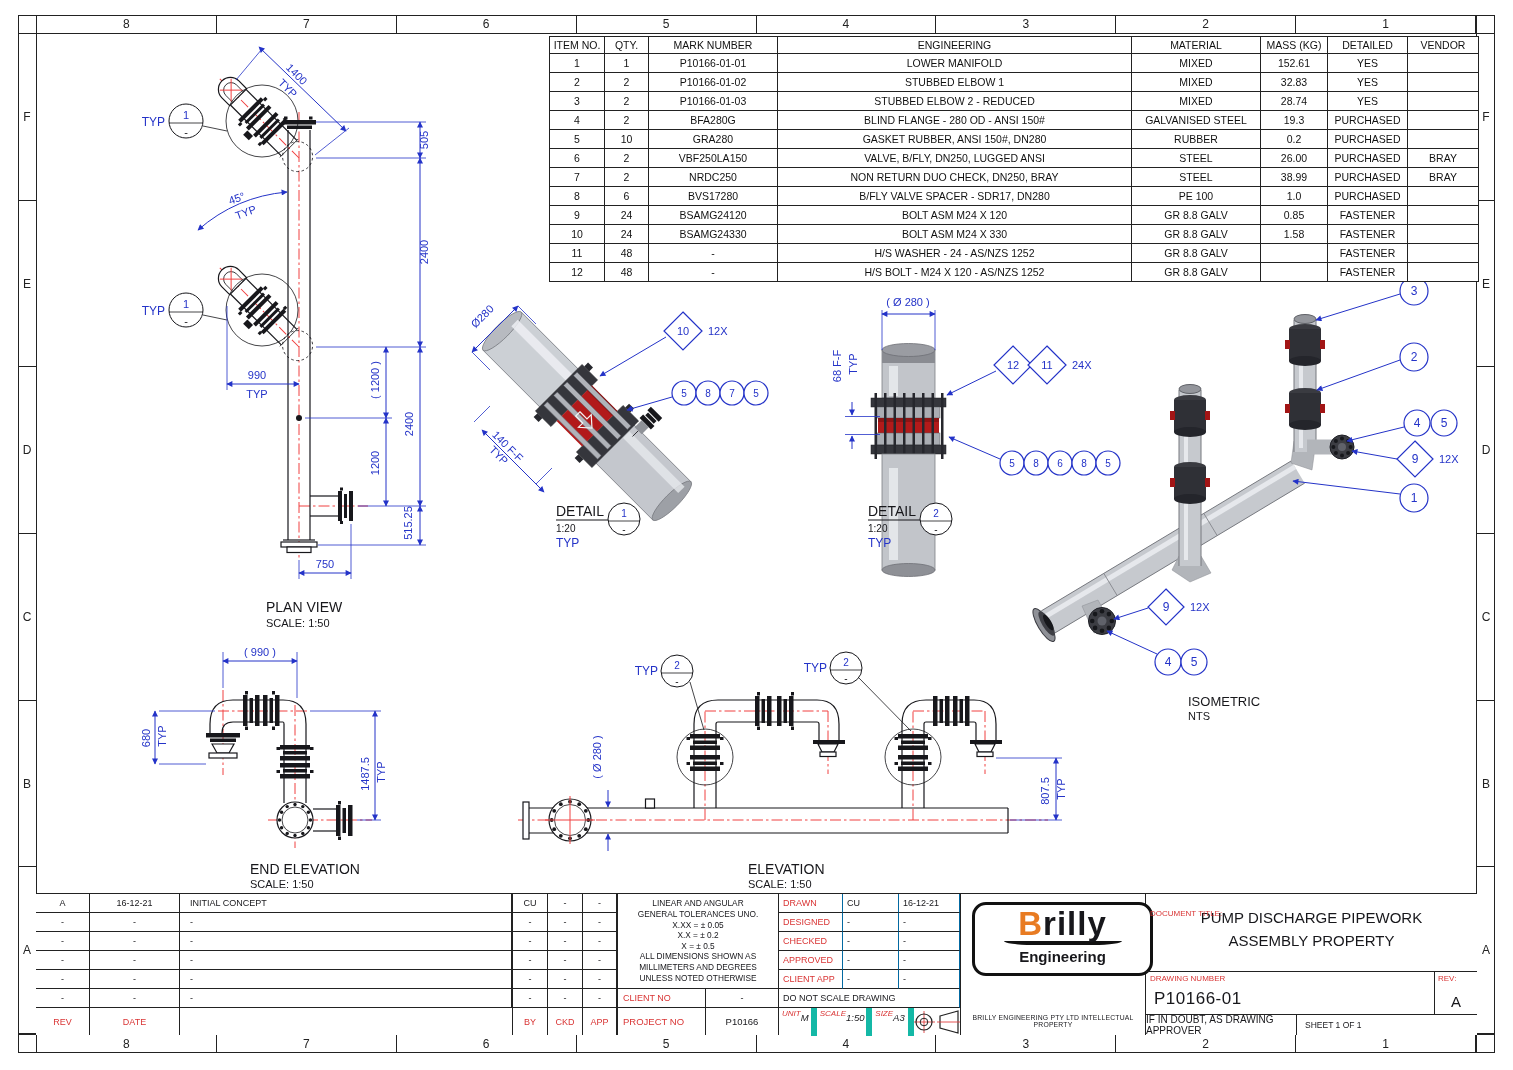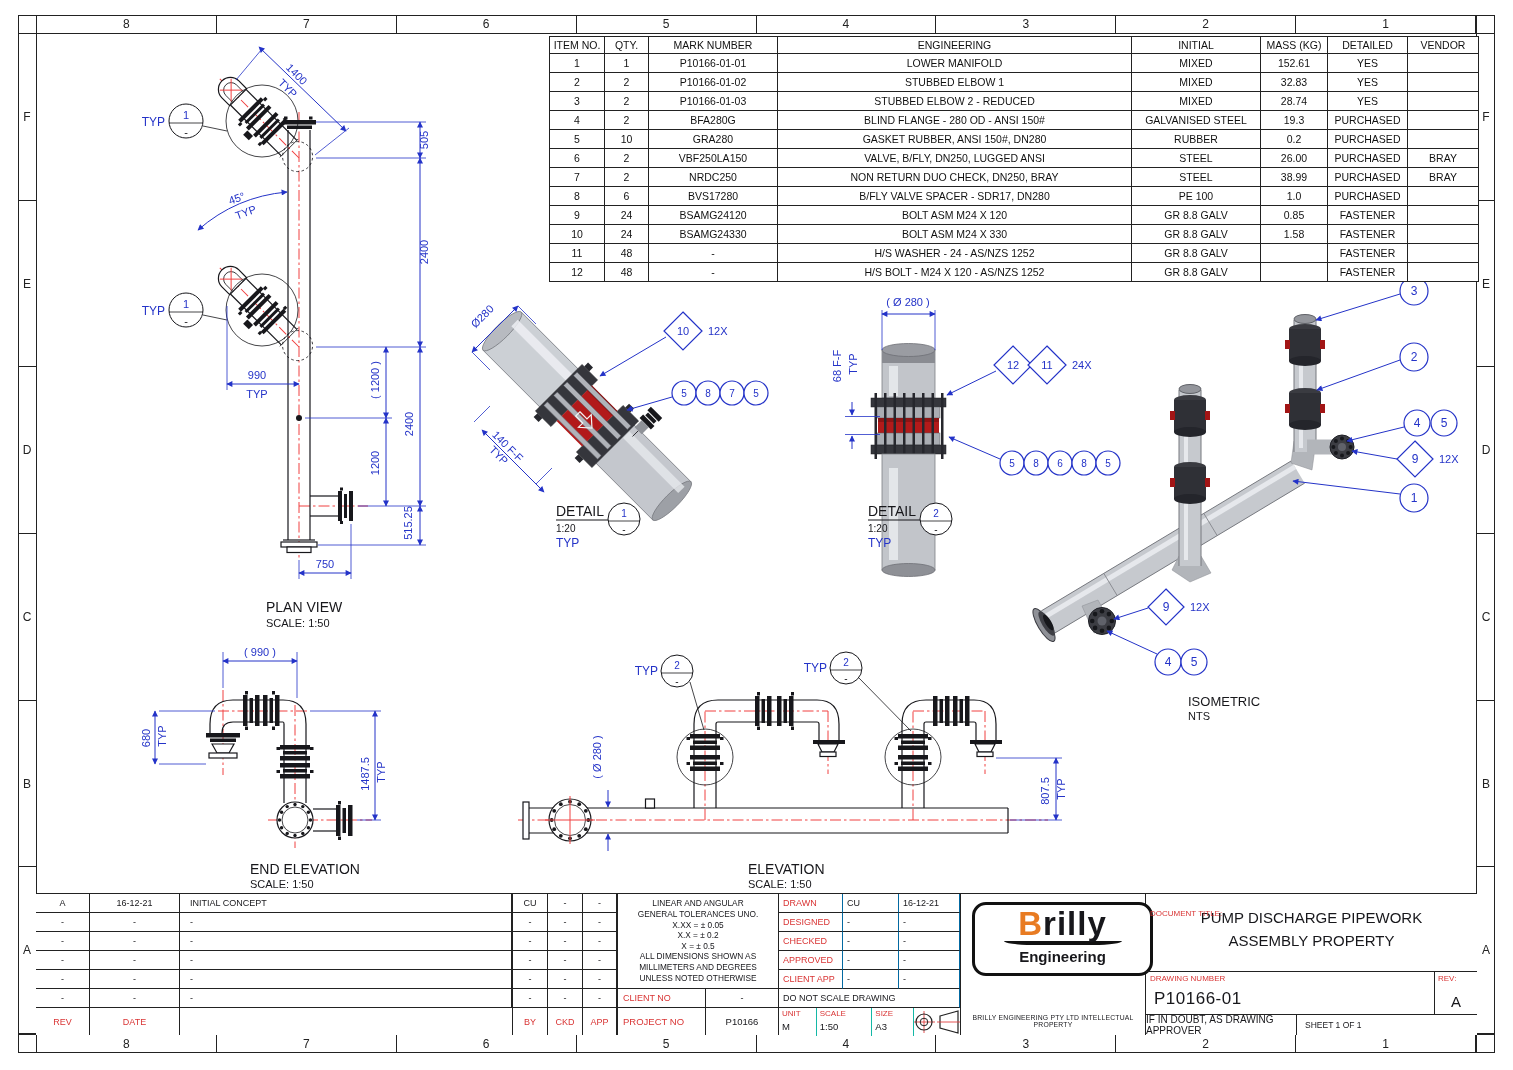--- a/index.html
+++ b/index.html
@@ -42,21 +42,21 @@
        font-size:8.3px;line-height:10.6px;text-align:center;}
   .midrow{display:flex;border-bottom:1px solid #222;}
   .midrow .lbl{width:82px;border-right:1px solid #222;display:flex;align-items:center;padding-left:5px;}
   .midrow .val{flex:1;display:flex;align-items:center;justify-content:center;}
   .clientrow{height:19px;}
   .projrow{height:27px;border-bottom:none;font-size:9.5px;}
   .sign{width:182px;display:grid;grid-template-columns:64px 56px 1fr;grid-template-rows:repeat(5,19px) 19px 28px;}
   .sign .c{border-right:1px solid #0369a1;border-bottom:1px solid #222;display:flex;align-items:center;padding-left:4px;}
   .sign .span3{grid-column:1/4;}
   .units{grid-column:1/4;display:flex;}
-  .ucell{border-right:1px solid #14b8a6;display:flex;flex-direction:column;padding:1px 0 0 3px;box-sizing:border-box;}
+  .ucell{border-right:6px solid #14b8a6;display:flex;flex-direction:row;padding:1px 0 0 3px;box-sizing:border-box;font-style:italic;}
   .ucell .ulabel{font-size:8px;}
   .ucell .uval{font-size:9.5px;margin-top:3px;}
   .usym{flex:1;display:flex;align-items:center;justify-content:center;}
   .logo{width:185px;position:relative;}
   .logobox{position:absolute;left:11px;top:8px;width:181px;height:74px;border:3px solid #111;border-radius:14px;
            text-align:center;box-sizing:border-box;background:#fff;}
   .logotext{margin-top:2px;font-weight:bold;font-size:33px;letter-spacing:1px;line-height:34px;}
   .logotext .lb{color:#e87b22;}
   .swoosh{width:118px;margin:0 auto;border-bottom:4px solid #111;border-radius:0 0 60% 60%/0 0 10px 10px;}
   .logoeng{font-weight:bold;font-size:15px;margin-top:3px;}
@@ -766,21 +766,21 @@
         <col style="width:67px">
         <col style="width:80px">
         <col style="width:71px">
     </colgroup>
     <thead>
       <tr>
         <th>ITEM NO.</th>
         <th>QTY.</th>
         <th>MARK NUMBER</th>
         <th>ENGINEERING</th>
-        <th>INITIAL</th>
+        <th>MATERIAL</th>
         <th>MASS (KG)</th>
         <th>DETAILED</th>
         <th>VENDOR</th>
       </tr>
     </thead>
     <tbody>
       <tr>
           <td>1</td>
           <td>1</td>
           <td>P10166-01-01</td>

